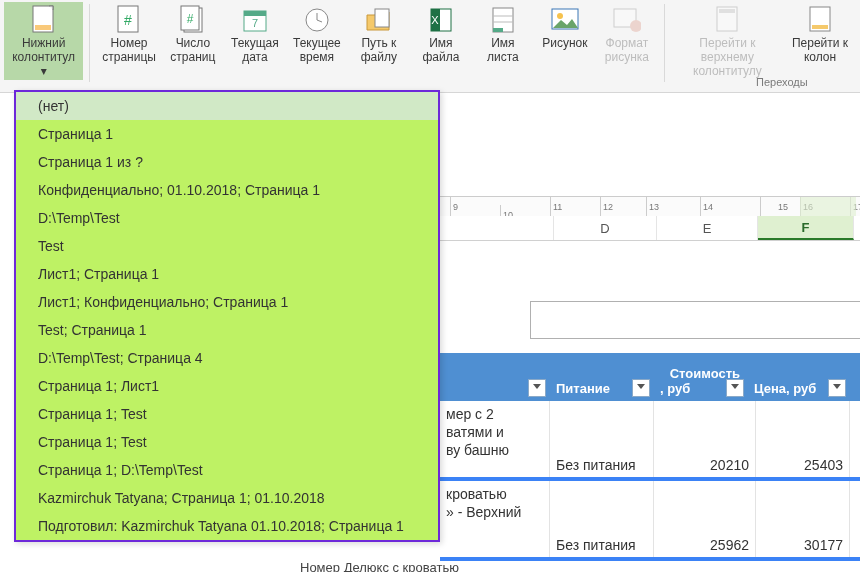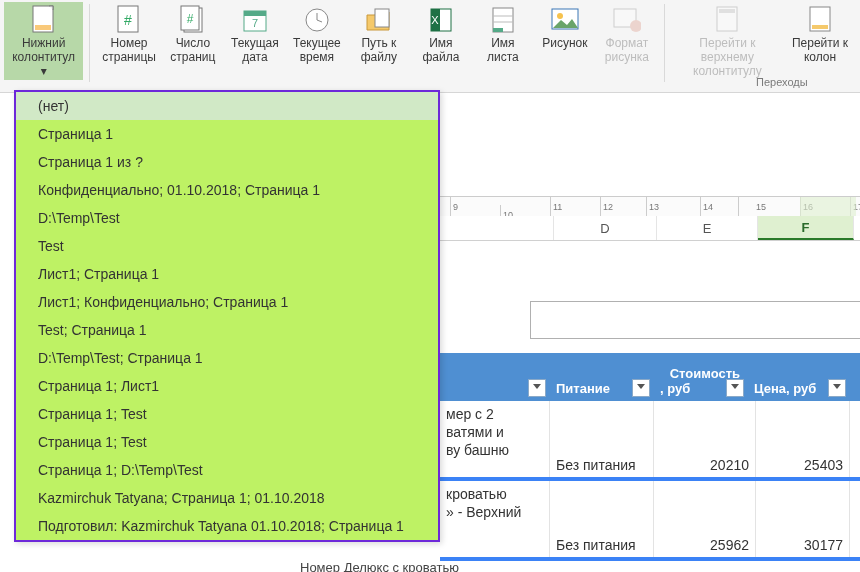--- a/index.html
+++ b/index.html
@@ -182,37 +182,37 @@
 <div class="dropdown">
     <div class="ditem selected">(нет)</div>
     <div class="ditem">Страница 1</div>
     <div class="ditem">Страница  1 из ?</div>
     <div class="ditem"> Конфиденциально; 01.10.2018; Страница 1</div>
     <div class="ditem">D:\Temp\Test</div>
     <div class="ditem">Test</div>
     <div class="ditem">Лист1; Страница 1</div>
     <div class="ditem">Лист1;  Конфиденциально; Страница  1</div>
     <div class="ditem">Test; Страница 1</div>
-    <div class="ditem">D:\Temp\Test; Страница 1</div>
+    <div class="ditem">D:\Temp\Test; Страница 4</div>
     <div class="ditem">Страница 1; Лист1</div>
     <div class="ditem">Страница 1; Test</div>
     <div class="ditem">Страница 1; Test</div>
     <div class="ditem">Страница 1; D:\Temp\Test</div>
     <div class="ditem">Kazmirchuk Tatyana; Страница 1; 01.10.2018</div>
     <div class="ditem">Подготовил: Kazmirchuk Tatyana 01.10.2018; Страница  1</div>
   </div>
 
 <div class="ruler">
     <div class="tick" style="left: 10px;">9</div>
     <div class="tick" style="left: 60px; margin-top: 8px;">10</div>
     <div class="tick" style="left: 110px;">11</div>
     <div class="tick" style="left: 160px;">12</div>
     <div class="tick" style="left: 206px;">13</div>
     <div class="tick" style="left: 260px;">14</div>
-    <div class="tick" style="left: 298px; padding-left: 17px;">15</div>
+    <div class="tick" style="left: 320px; padding-left: 17px;">15</div>
     <div class="tick" style="left: 360px;">16</div>
     <div class="tick" style="left: 410px;">17</div>
     <div style="position: absolute; left: 360px; top: 0px; width: 56px; height: 100%; background: rgb(223, 240, 208); opacity: 0.6;"></div>
   </div>
 
 <div class="sheet">
   <div class="colheads">
     <div class="ch ch-c"></div>
     <div class="ch ch-d">D</div>
     <div class="ch ch-e">E</div>

